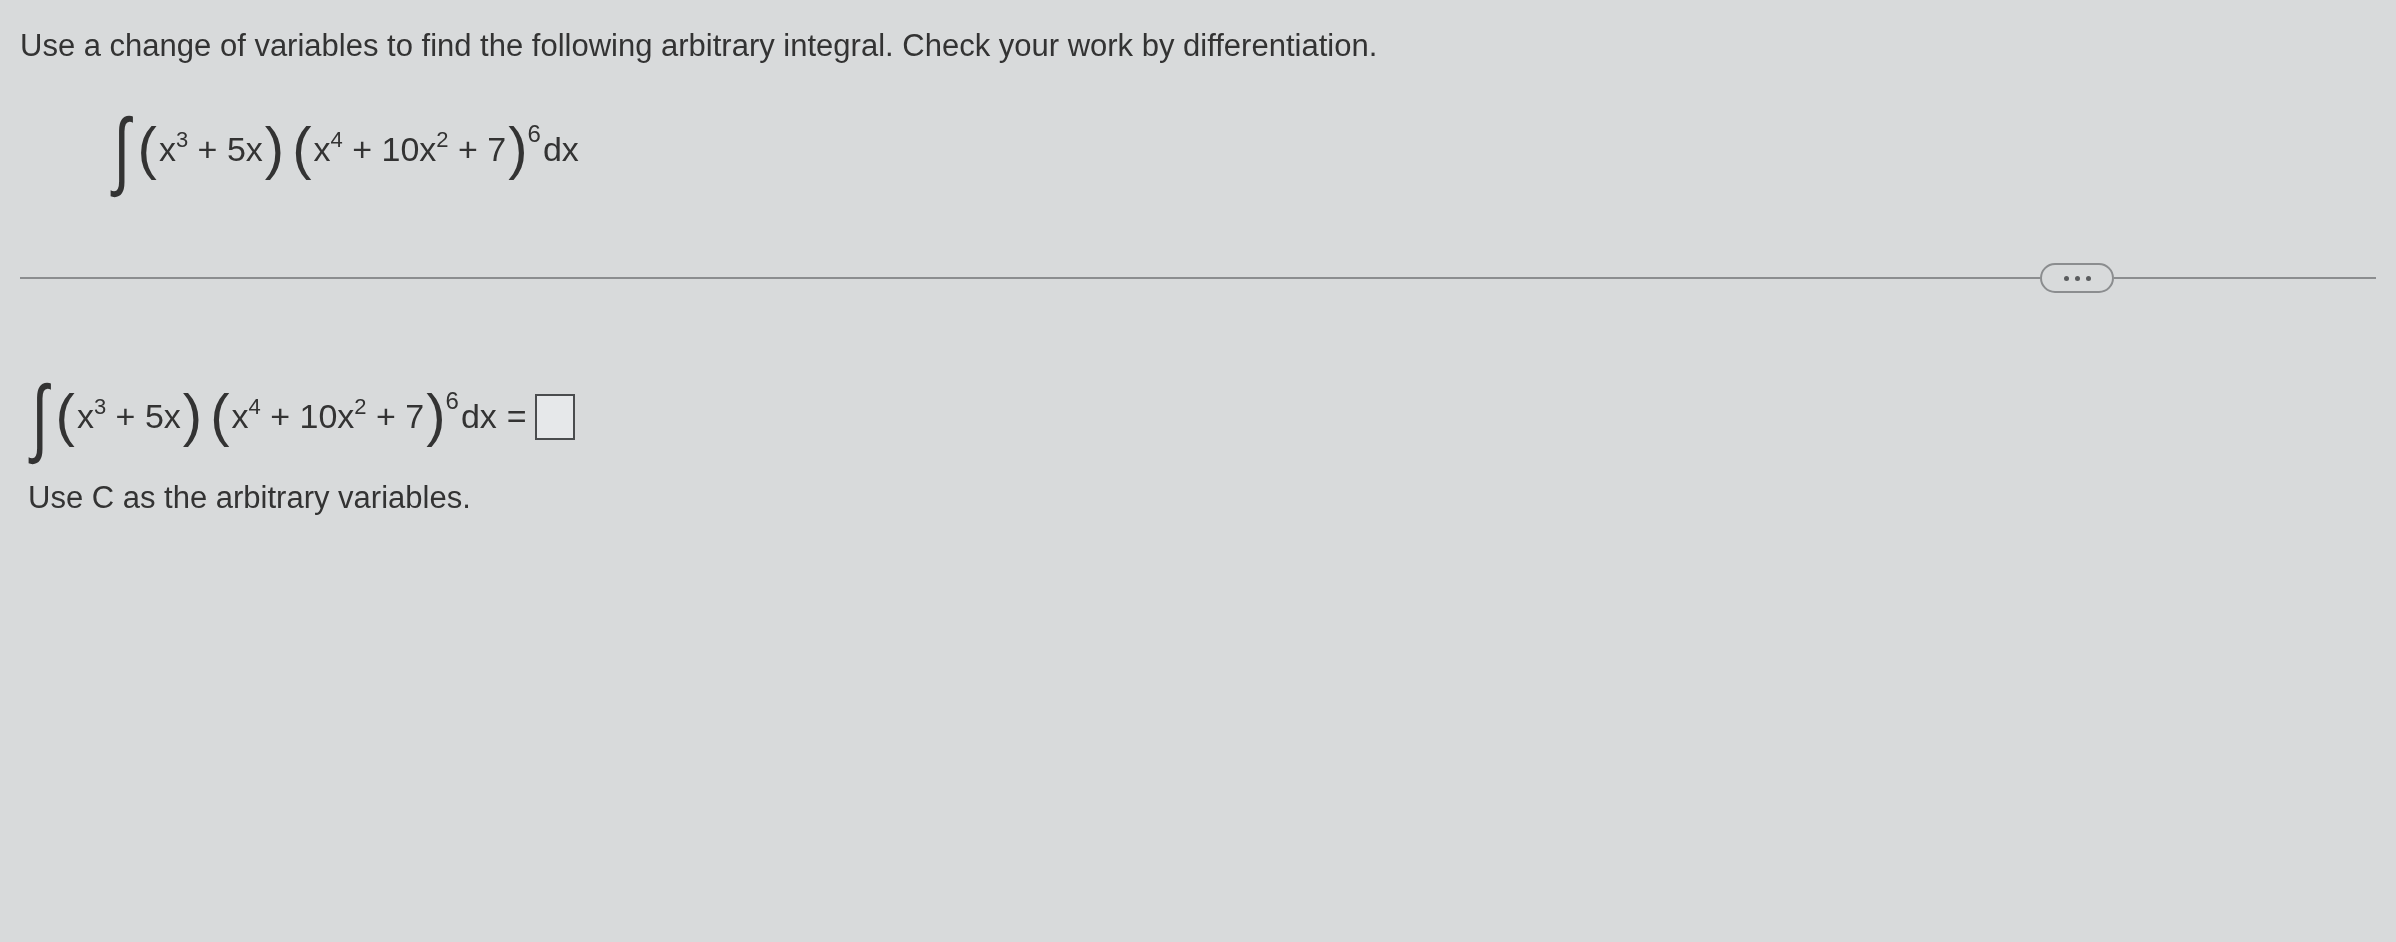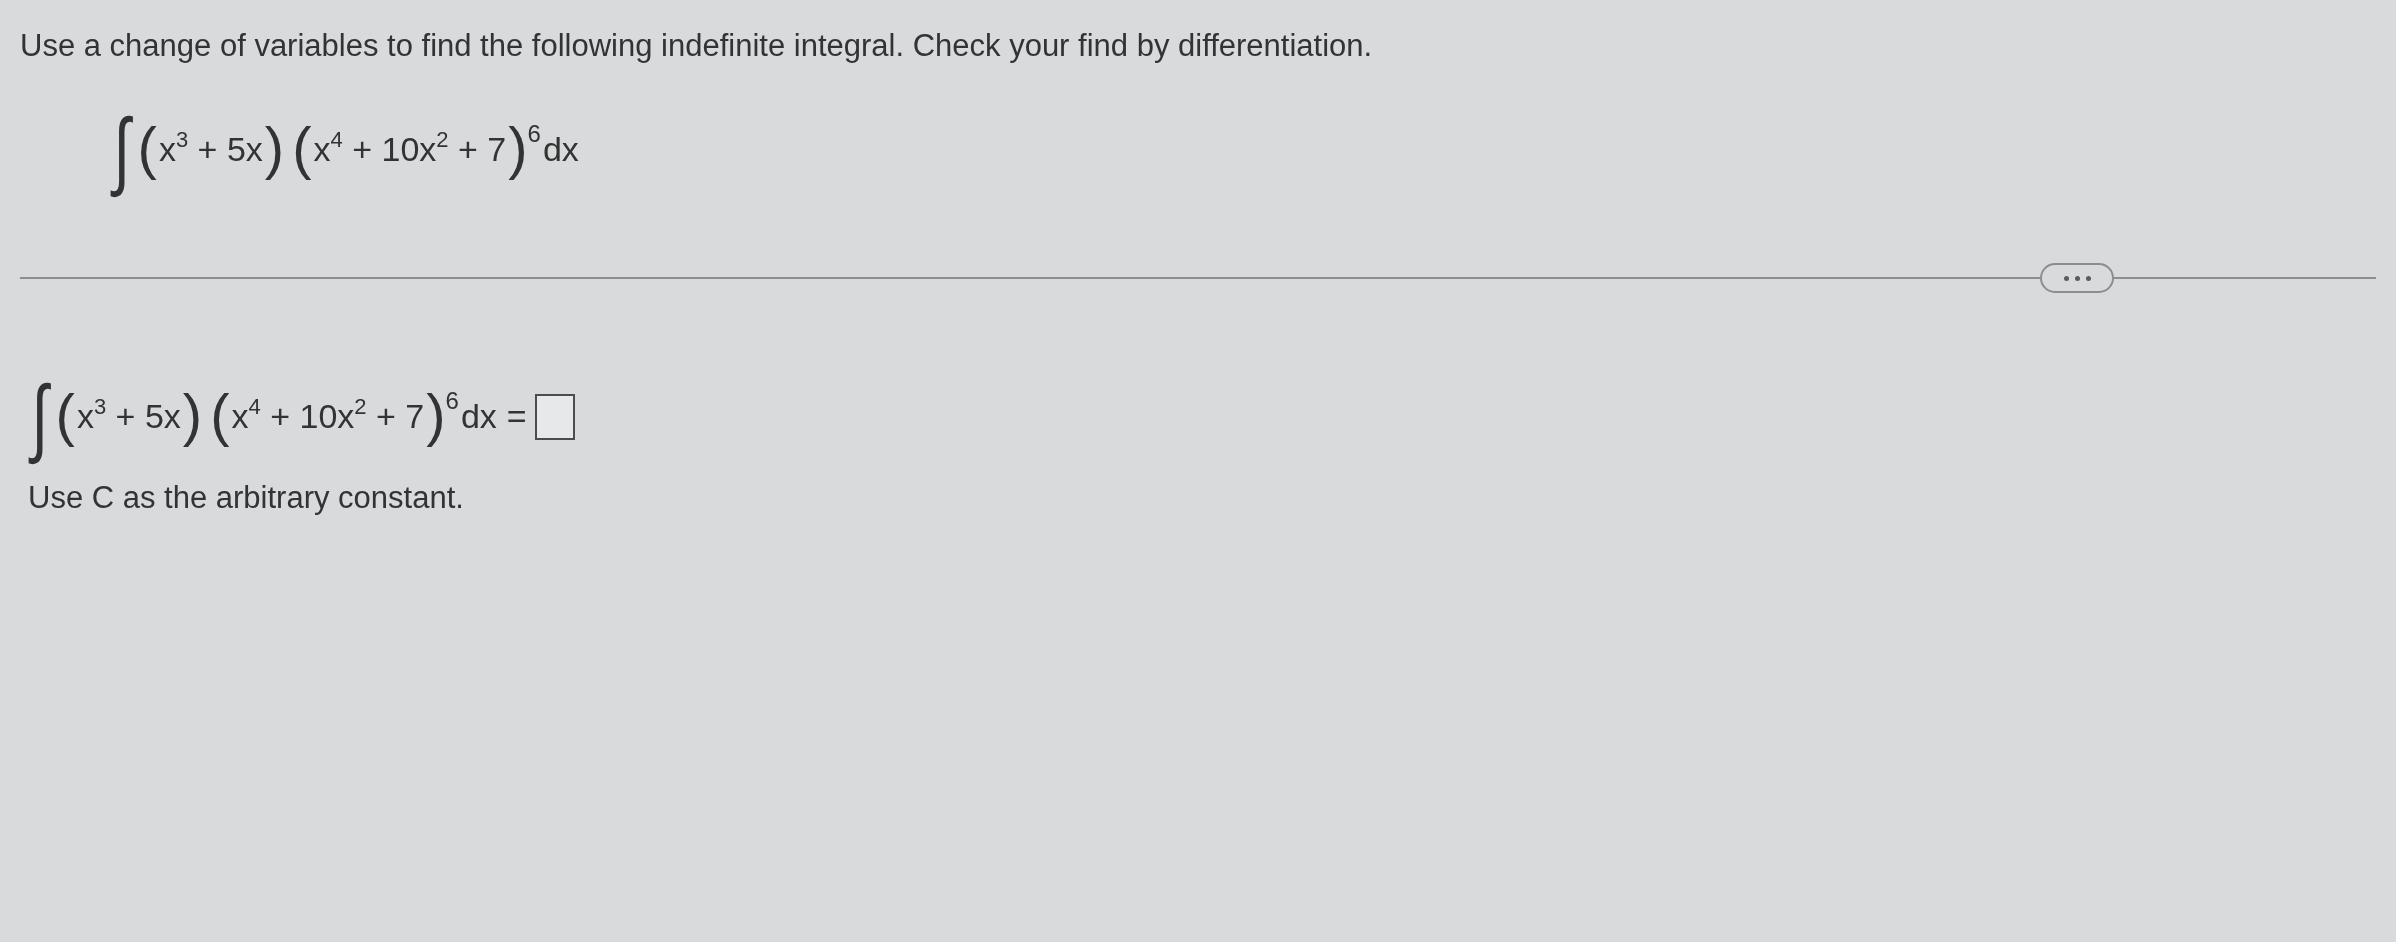--- a/index.html
+++ b/index.html
@@ -103,21 +103,21 @@
   }
   .note {
     font-size: 31px;
     color: #333;
   }
 </style>
 </head>
 <body>
 
 <div class="content">
-  <div class="instruction">Use a change of variables to find the following indefinite integral. Check your find by differentiation.</div>
+  <div class="instruction">Use a change of variables to find the following arbitrary integral. Check your work by differentiation.</div>
 
   <div class="integral-block">
     <span class="integ-sym">∫</span>
     <span class="paren">(</span>
     <span class="term"><span>x</span><span class="sup">3</span><span> + 5x</span></span>
     <span class="paren">)</span>
     <span style="width:8px;display:inline-block"></span>
     <span class="paren">(</span>
     <span class="term"><span>x</span><span class="sup">4</span><span> + 10x</span><span class="sup">2</span><span> + 7</span></span>
     <span class="paren">)</span>
@@ -143,15 +143,15 @@
       <span class="paren">)</span>
       <span style="width:8px;display:inline-block"></span>
       <span class="paren">(</span>
       <span class="term"><span>x</span><span class="sup">4</span><span> + 10x</span><span class="sup">2</span><span> + 7</span></span>
       <span class="paren">)</span>
       <span class="supbig">6</span>
       <span class="term">dx</span>
       <span class="equals">=</span>
       <span class="input-box" title=""></span>
     </div>
-    <div class="note">Use C as the arbitrary constant.</div>
+    <div class="note">Use C as the arbitrary variables.</div>
   </div>
 </div>
 
 </body></html>

